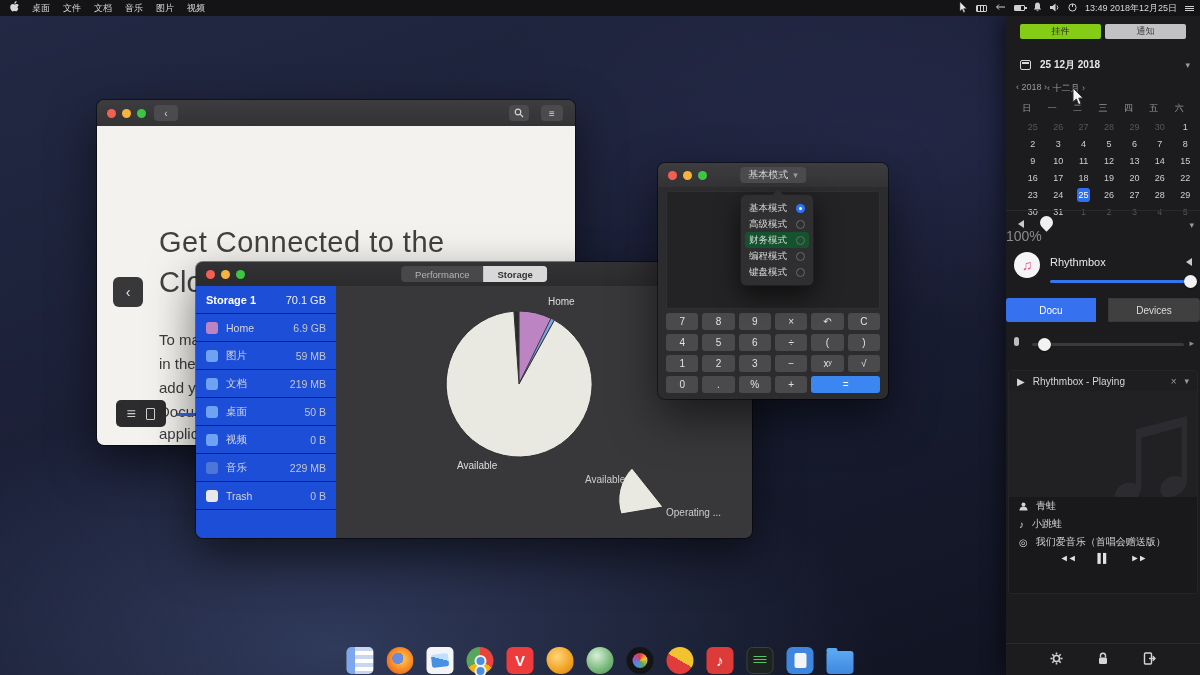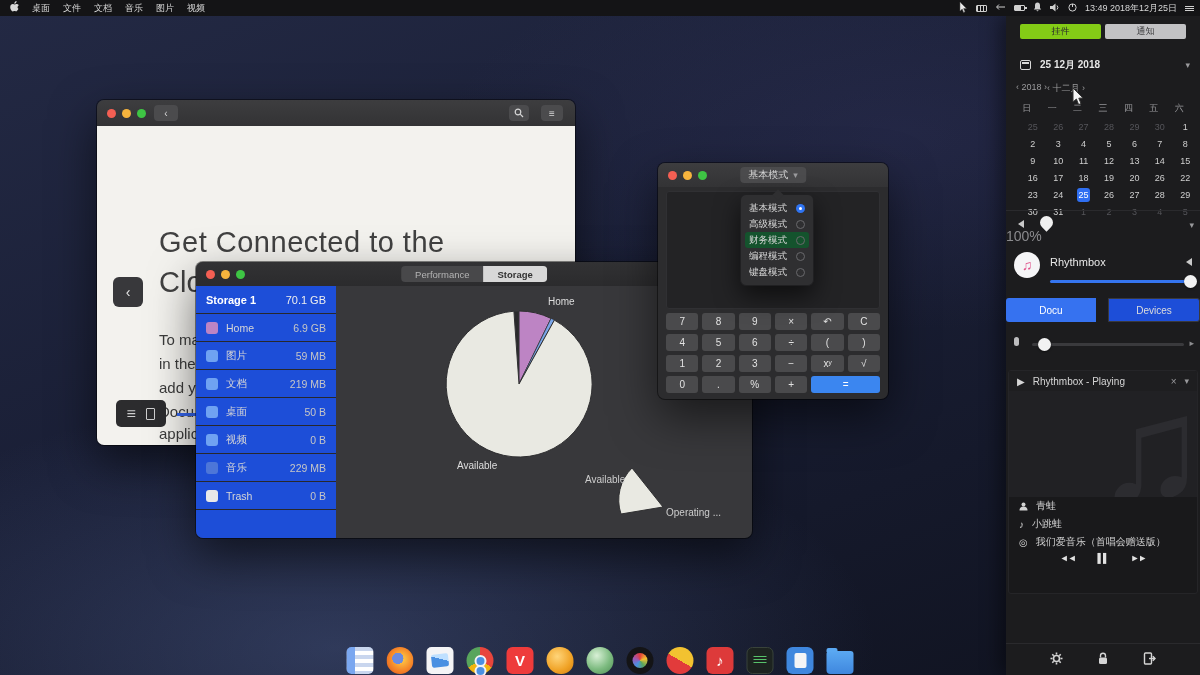--- a/index.html
+++ b/index.html
@@ -107,21 +107,21 @@
   .pin { position:absolute; width:13px; height:13px; background:#f0f0f0; border-radius:50% 50% 0 50%; transform:rotate(45deg); }
   .vol-label { position:absolute; top:212px; left:0; right:0; text-align:left; color:#8b8b8e; font-size:14px; }
   .chev { color:#9a9a9d; font-size:9px; }
   .rb-icon { position:absolute; left:8px; top:236px; width:26px; height:26px; border-radius:50%; background:#f5f5f7;
     display:flex; align-items:center; justify-content:center; color:#e0508a; font-size:14px; }
   .rb-name { position:absolute; left:44px; top:240px; font-size:11px; color:#e8e8e8; }
   .rb-track { position:absolute; left:44px; top:264px; width:142px; height:3px; background:#3575f0; border-radius:2px; }
   .knob { position:absolute; width:13px; height:13px; border-radius:50%; background:#f2f2f2; box-shadow:0 1px 2px rgba(0,0,0,.5); }
   .seg2 { position:absolute; top:282px; left:0; right:0; height:24px; display:flex; font-size:10px; }
   .seg2 .apps { flex:1; background:#3672f0; color:#fff; display:flex; align-items:center; justify-content:center; border-radius:3px 0 0 3px; }
-  .seg2 .devs { flex:1; background:#1d4ed8; border:1px solid #39393c; color:#dcdcdc; display:flex; align-items:center; justify-content:center; border-radius:0 3px 3px 0;margin-left:12px; }
+  .seg2 .devs { flex:1; background:#404040; border:1px solid #39393c; color:#dcdcdc; display:flex; align-items:center; justify-content:center; border-radius:0 3px 3px 0;margin-left:12px; }
   .mic-track { position:absolute; left:26px; top:327px; width:152px; height:3px; background:#3a3a3d; border-radius:2px; }
   .player { position:absolute; left:2px; right:2px; top:354px; height:224px; background:#19191b; border:1px solid #252528; border-radius:3px; overflow:hidden; }
   .pl-head { height:20px; display:flex; align-items:center; padding:0 8px; gap:8px; font-size:10px; color:#d6d6d6; background:#1e1e20; }
   .pl-art { height:106px; background:#212124; position:relative; overflow:hidden; }
   .pl-note { position:absolute; right:-10px; top:-28px; font-size:150px; color:#2c2c30; }
   .pl-info { position:absolute; left:0; right:0; top:126px; font-size:10px; color:#d2d2d2; }
   .pl-row { display:flex; align-items:center; gap:8px; padding:2px 10px; }
   .pl-ctl { position:absolute; left:0; right:0; top:182px; display:flex; justify-content:center; gap:22px; color:#e2e2e2; font-size:9px; letter-spacing:-1px; }
   .panel-bottom { position:absolute; bottom:0; left:0; right:0; height:32px; border-top:1px solid #2a2a2d;
     display:flex; align-items:center; justify-content:center; gap:34px; }

